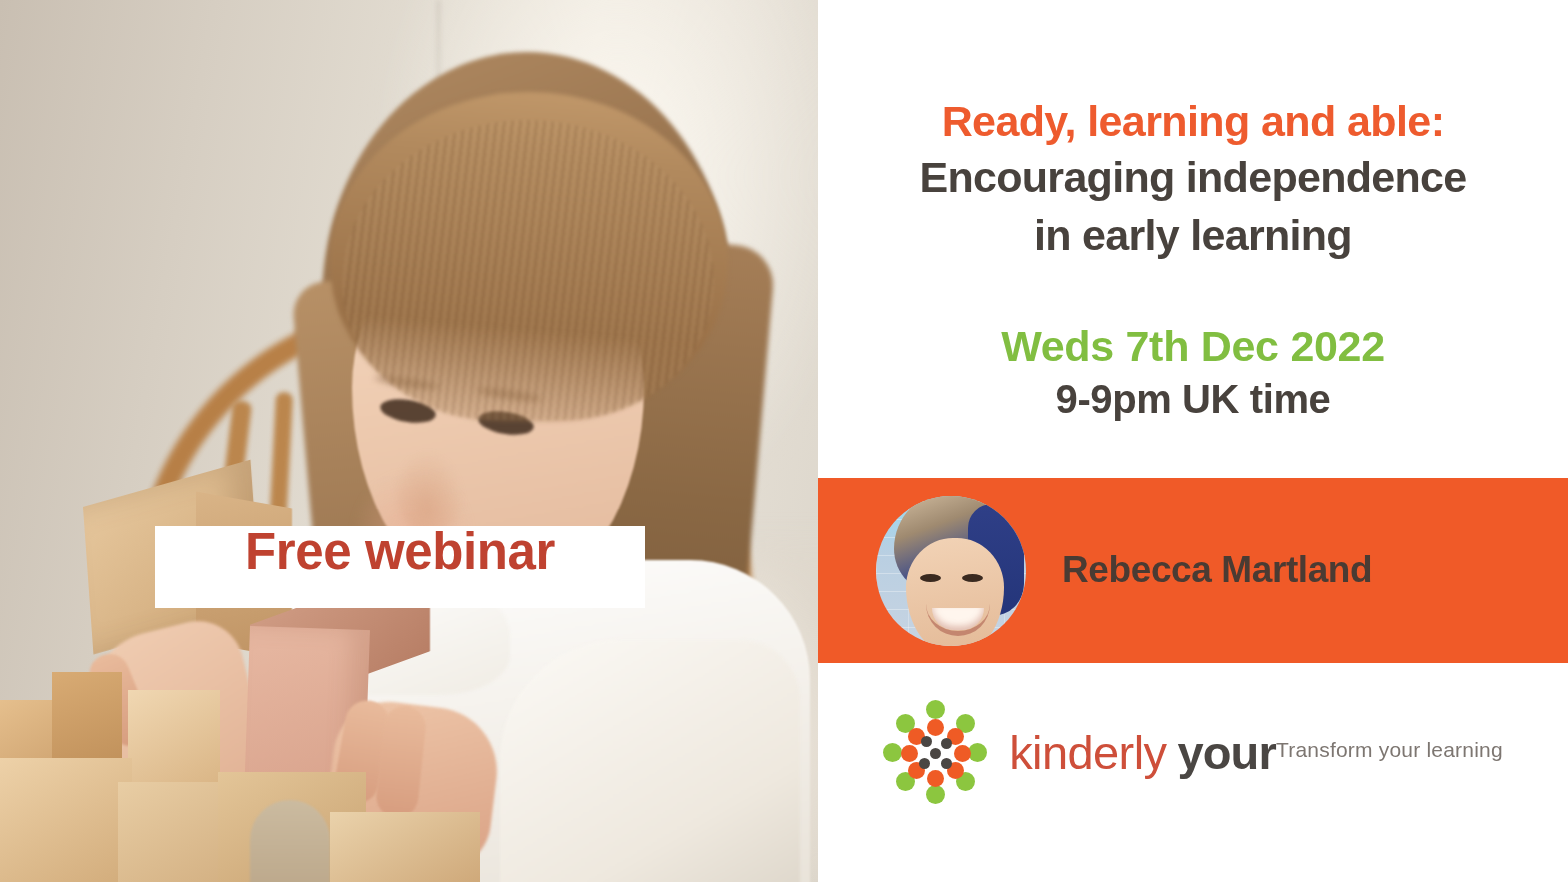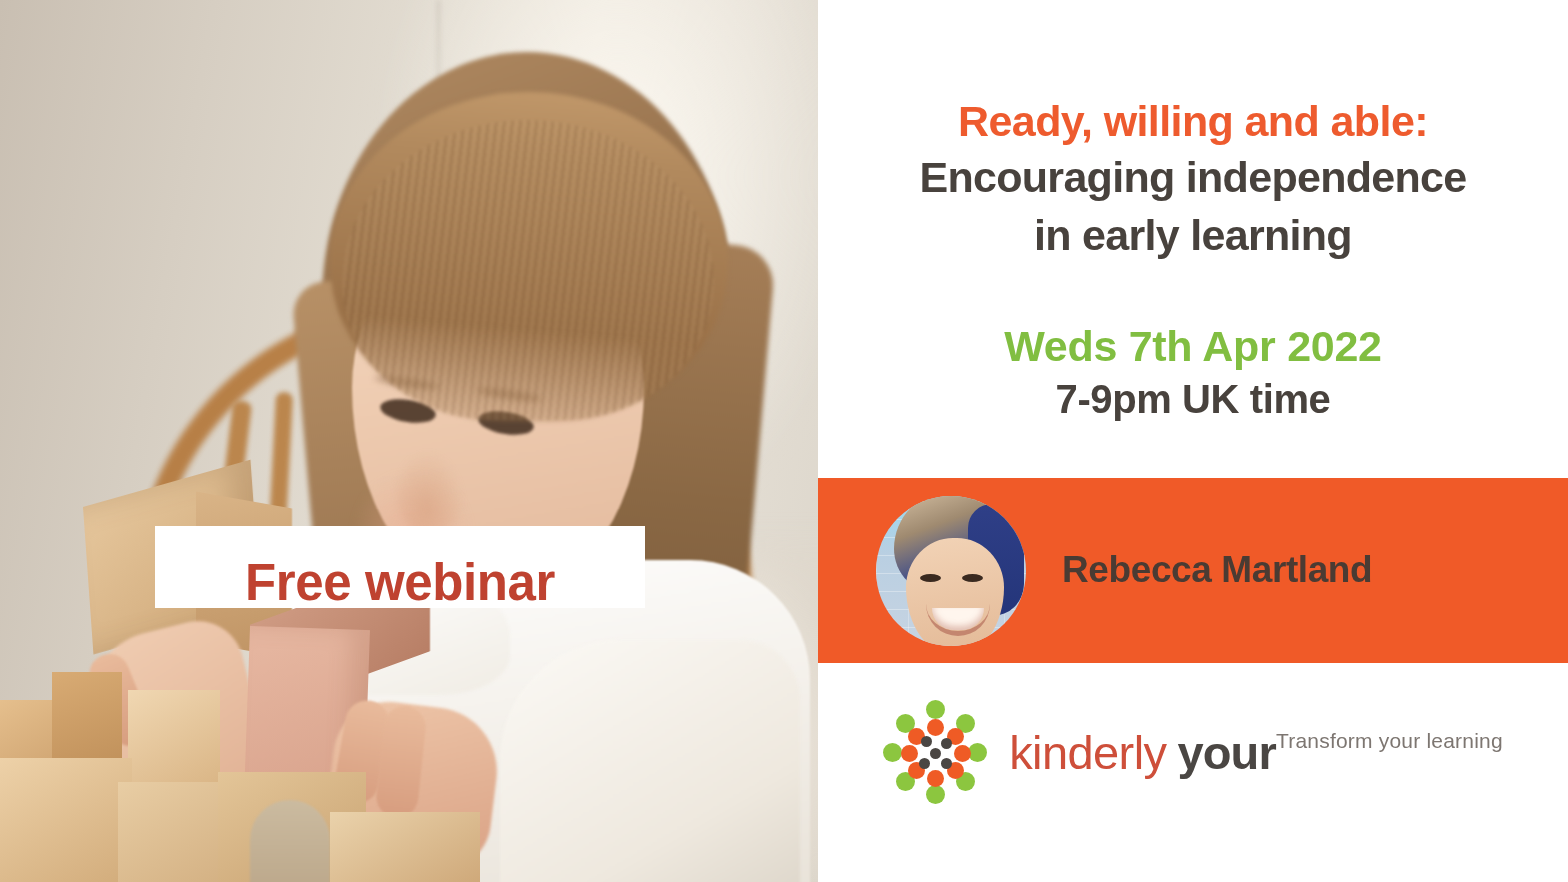--- a/index.html
+++ b/index.html
@@ -239,21 +239,21 @@
   .blk-h {
     left:330px; top:812px; width:150px; height:70px;
     background:linear-gradient(150deg,#ead2ab,#cfa97a);
   }
 
   
   .badge-free {
     position:absolute; left:155px; top:526px;
     width:490px; height:82px;
     background:#ffffff;
-    display:flex; align-items:flex-end; justify-content:center;
+    display:flex; align-items:flex-start; justify-content:center;
     z-index:6;
   }
   .badge-free span {
     font-size:51px; font-weight:bold;
     color:#bf4230;
     letter-spacing:-.4px;
     line-height:1;
   }
 
   
@@ -367,21 +367,21 @@
   .dot-dark { background:#4a4643; }
   .logo-words { display:flex; }
   .logo-wordmark { display:flex; align-items:baseline; gap:11px; }
   .logo-kinderly {
     font-size:47px; color:#ce4f3a; letter-spacing:-.6px; line-height:1;
   }
   .logo-learn {
     font-size:47px; font-weight:bold; color:#4a4643; letter-spacing:-.8px; line-height:1;
   }
   .logo-tagline {
-    font-size:21px; color:#7d7671; letter-spacing:.2px; margin-top:0;
+    font-size:21px; color:#7d7671; letter-spacing:.2px; margin-top:9px;
     text-align:center;
   }
 </style>
 </head>
 <body>
 
 <div class="poster">
 
   <div class="photo-panel">
     <div class="photo-scene">
@@ -436,28 +436,28 @@
     </div>
 
     <div class="badge-free">
       <span>Free webinar</span>
     </div>
   </div>
 
   <div class="content-panel">
 
     <div class="headline-block">
-      <div class="headline-main">Ready, willing and able:</div>
+      <div class="headline-main">Ready, learning and able:</div>
       <div class="headline-sub">Encouraging independence</div>
       <div class="headline-sub">in early learning</div>
     </div>
 
     <div class="datetime-block">
-      <div class="date-line">Weds 7th Apr 2022</div>
-      <div class="time-line">7-9pm UK time</div>
+      <div class="date-line">Weds 7th Dec 2022</div>
+      <div class="time-line">9-9pm UK time</div>
     </div>
 
     <div class="speaker-banner">
       <div class="avatar">
         <div class="av-bricks"></div>
         <div class="av-hair"></div>
         <div class="av-hair-r"></div>
         <div class="av-face"></div>
         <div class="av-eye av-eye-l"></div>
         <div class="av-eye av-eye-r"></div>

